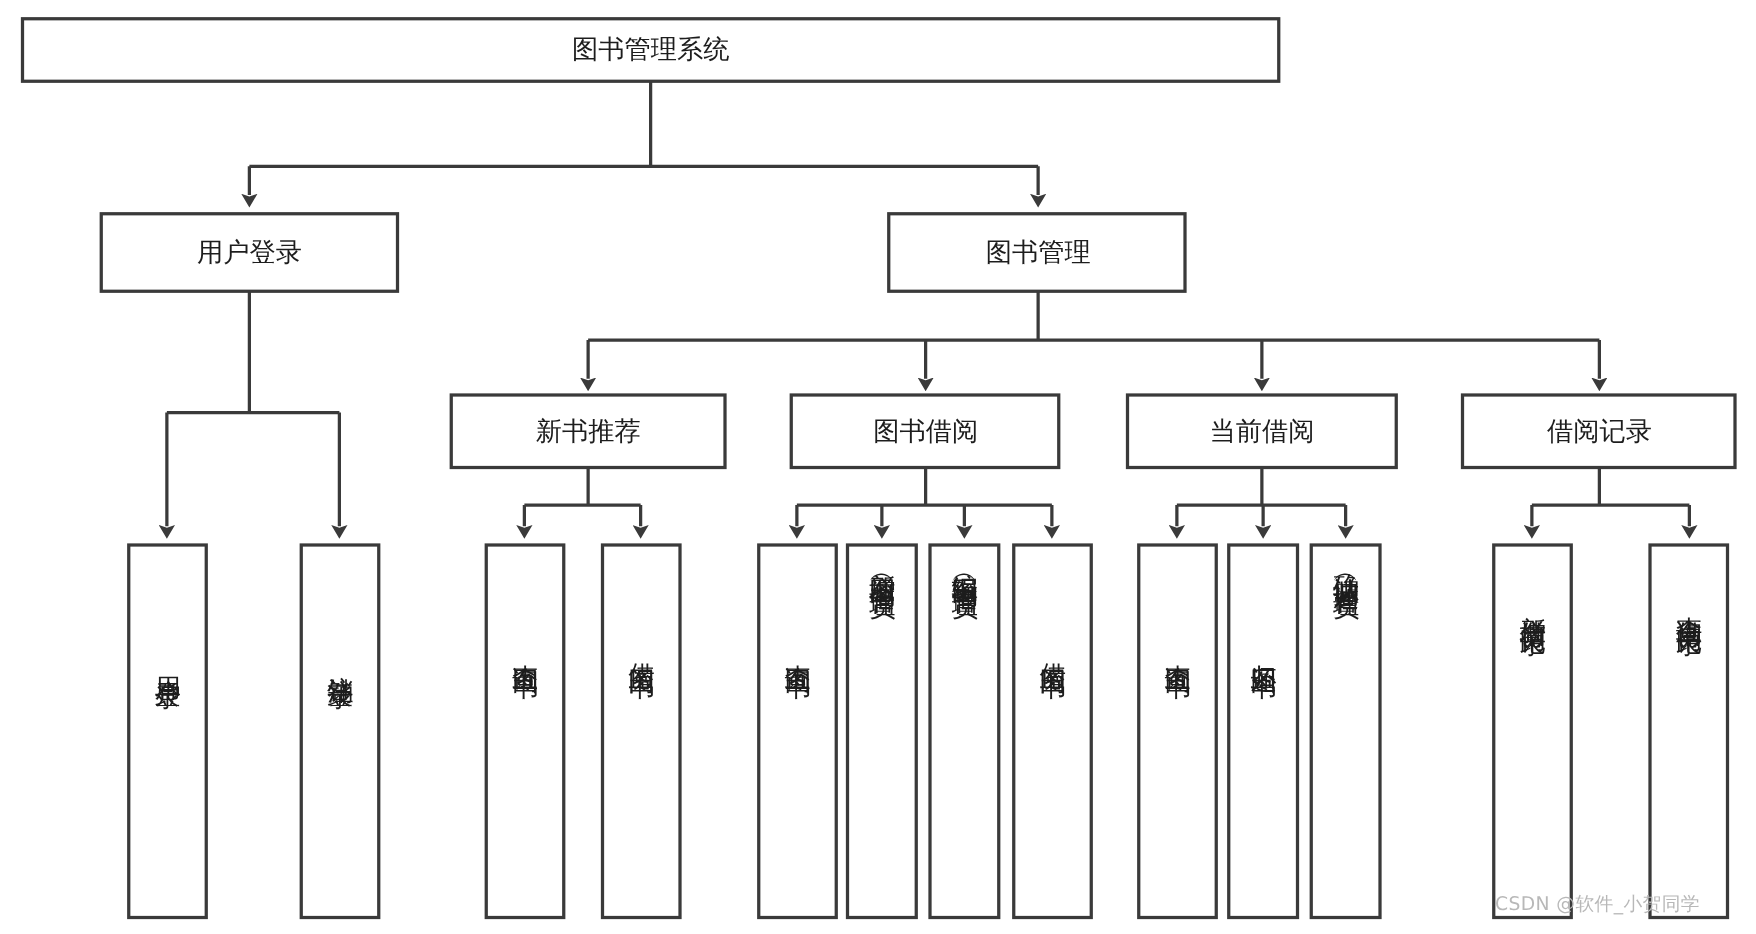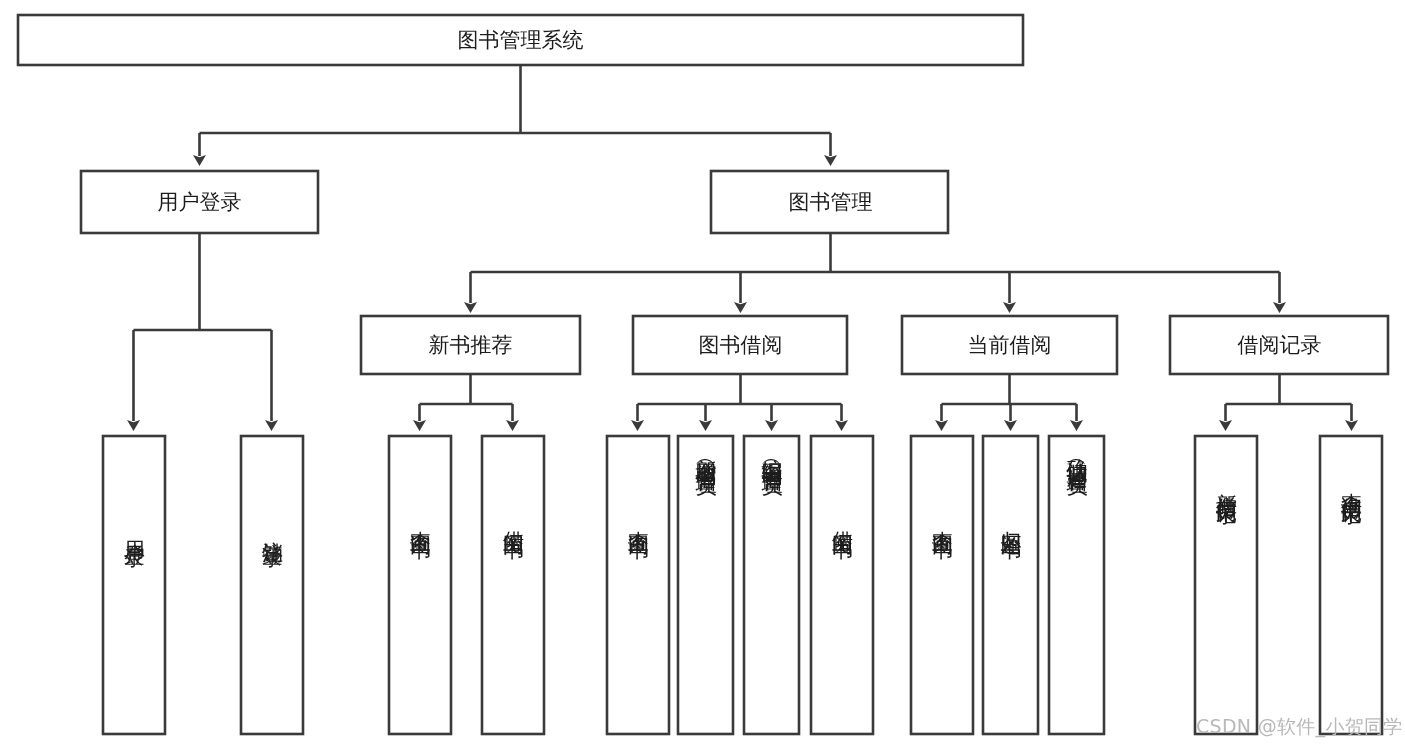--- a/index.html
+++ b/index.html
@@ -63,21 +63,21 @@
     font-family: "DejaVu Sans", "Liberation Sans", sans-serif;
     font-size: 21px;
     line-height: 1.18;
     letter-spacing: 2.5px;
     color: #1d1d1d;
     white-space: nowrap;
   }
   .watermark {
     position: absolute;
     font-family: "DejaVu Sans", "Liberation Sans", sans-serif;
-    font-size: 19px;
+    font-size: 15px;
     color: #b8b8b8;
     white-space: nowrap;
     letter-spacing: 0.3px;
   }
 </style>
 </head>
 <body>
 
 <div id="diagram-root">
 

